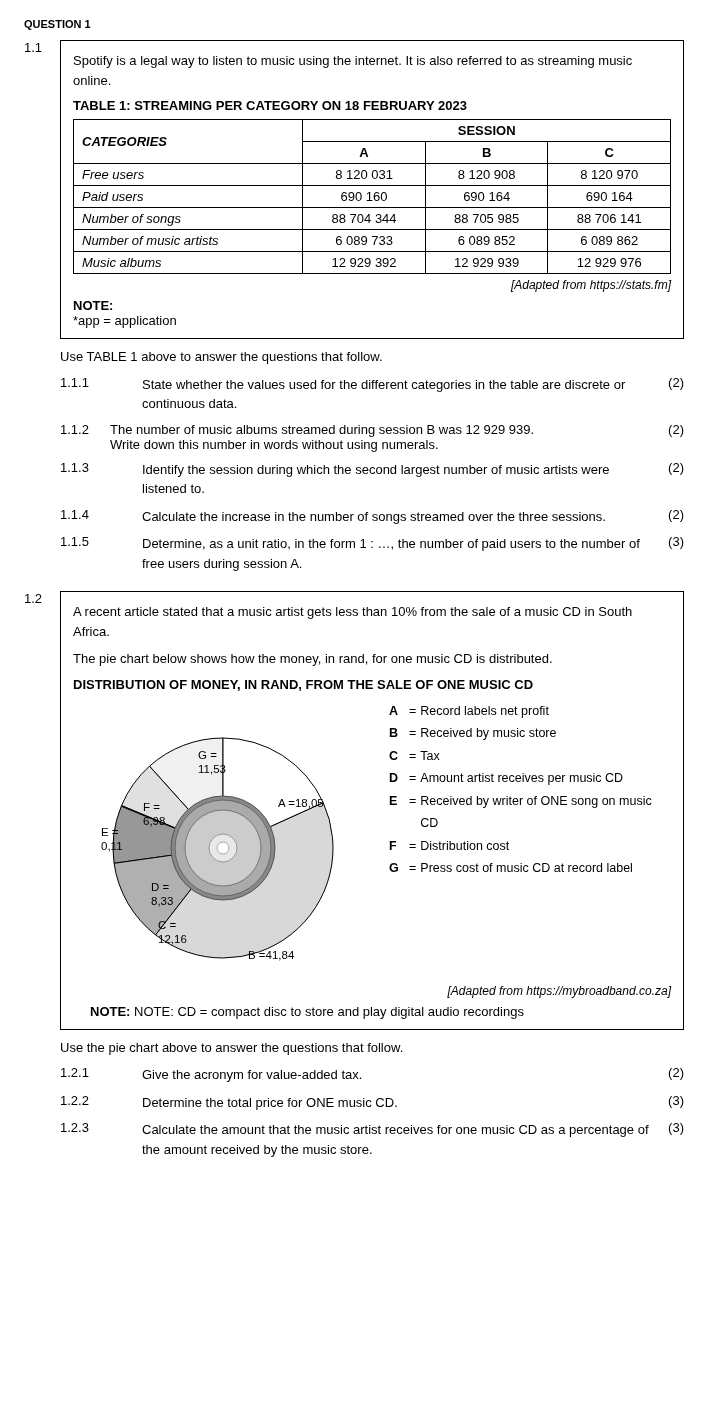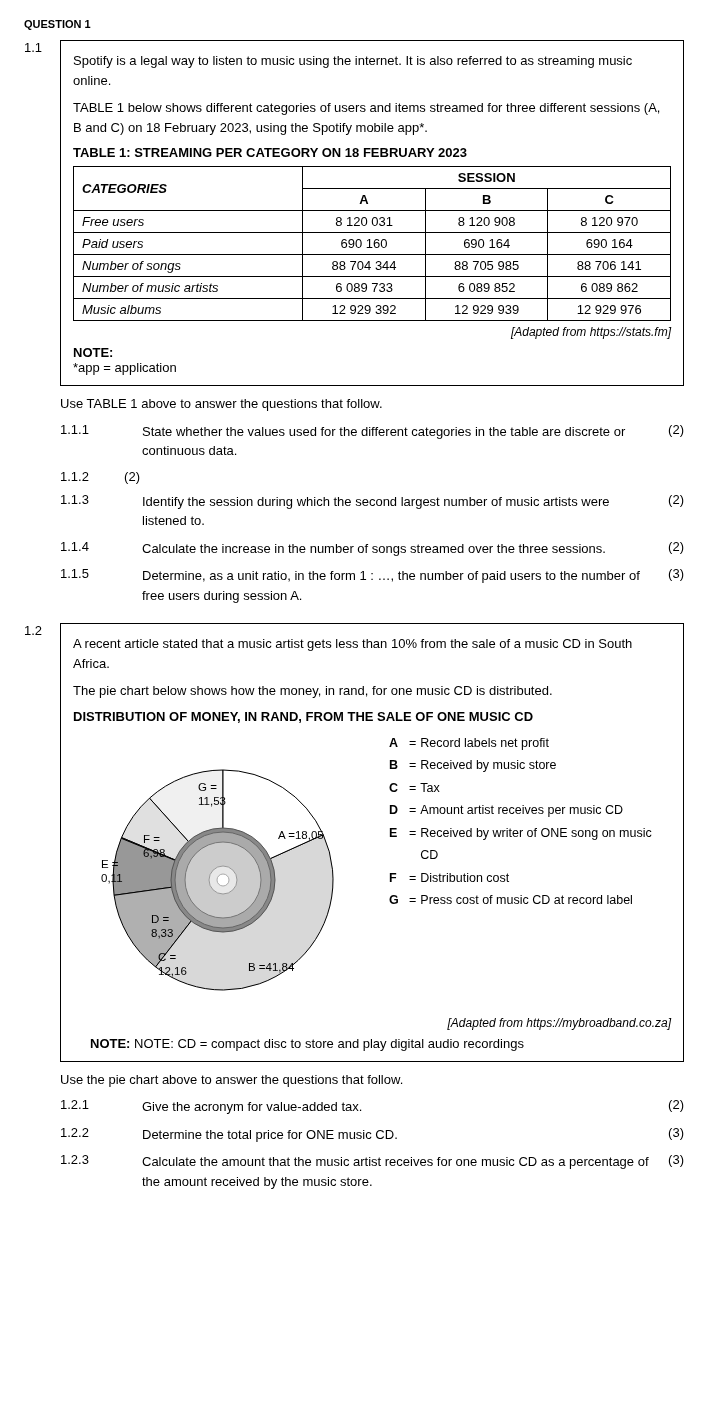--- a/index.html
+++ b/index.html
@@ -138,21 +138,20 @@
 </head>
 <body>
 
 <div class="question-title">QUESTION 1</div>
 
 <div class="section">
   <div class="section-num">1.1</div>
   <div class="section-content">
     <div class="box">
       <p class="intro-text">Spotify is a legal way to listen to music using the internet. It is also referred to as streaming music online.</p>
-      <p class="intro-text">TABLE 1 below shows different categories of users and items streamed for three different sessions (A, B and C) on 18 February 2023, using the Spotify mobile app*.</p>
 
       <div class="table-title">TABLE 1: STREAMING PER CATEGORY ON 18 FEBRUARY 2023</div>
 
       <table class="data-table">
         <thead>
           <tr>
             <th class="left" rowspan="2">CATEGORIES</th>
             <th colspan="3">SESSION</th>
           </tr>
           <tr>
@@ -212,20 +211,24 @@
             <div class="sub-row">
               <div class="sub-content">State whether the values used for the different categories in the table are discrete or continuous data.</div>
               <div class="marks">(2)</div>
             </div>
           </div>
         </div>
         <div class="sub-section">
           <div class="sub-num">1.1.2</div>
           <div style="flex:1;">
             <div class="sub-row">
+              <div>
+                <p>The number of music albums streamed during session B was 12 929 939.</p>
+    <p>Write down this number in words without using numerals.</p>
+              </div>
               <div class="marks">(2)</div>
             </div>
           </div>
         </div>
         <div class="sub-section">
           <div class="sub-num">1.1.3</div>
           <div style="flex:1;">
             <div class="sub-row">
               <div class="sub-content">Identify the session during which the second largest number of music artists were listened to.</div>
               <div class="marks">(2)</div>
@@ -276,21 +279,21 @@
 
             <circle cx="150" cy="148" r="52" fill="#888" stroke="#555" stroke-width="1"></circle>
             <circle cx="150" cy="148" r="48" fill="#aaa" stroke="#666" stroke-width="1"></circle>
             <circle cx="150" cy="148" r="38" fill="#ccc" stroke="#777" stroke-width="1"></circle>
             <circle cx="150" cy="148" r="14" fill="#e8e8e8" stroke="#999" stroke-width="1"></circle>
             <circle cx="150" cy="148" r="6" fill="#fff" stroke="#aaa" stroke-width="1"></circle>
           </svg>
           
           <div id="pie-labels-overlay" style="position:absolute;top:0;left:0;width:300px;height:280px;pointer-events:none;font-size:11.5px;">
               <div style="position: absolute; left: 205px; top: 96px; font-size: 11.5px; white-space: pre; line-height: 1.3;">A =18,05</div>
-              <div style="position: absolute; left: 175px; top: 228px; font-size: 11.5px; white-space: pre; line-height: 1.3;">B =41,84</div>
+              <div style="position: absolute; left: 175px; top: 248px; font-size: 11.5px; white-space: pre; line-height: 1.3;">B =41,84</div>
               <div style="position: absolute; left: 85px; top: 218px; font-size: 11.5px; white-space: pre; line-height: 1.3;">C =
 12,16</div>
               <div style="position: absolute; left: 78px; top: 180px; font-size: 11.5px; white-space: pre; line-height: 1.3;">D =
 8,33</div>
               <div style="position: absolute; left: 28px; top: 125px; font-size: 11.5px; white-space: pre; line-height: 1.3;">E =
 0,11</div>
               <div style="position: absolute; left: 70px; top: 100px; font-size: 11.5px; white-space: pre; line-height: 1.3;">F =
 6,98</div>
               <div style="position: absolute; left: 125px; top: 48px; font-size: 11.5px; white-space: pre; line-height: 1.3;">G =
 11,53</div>

